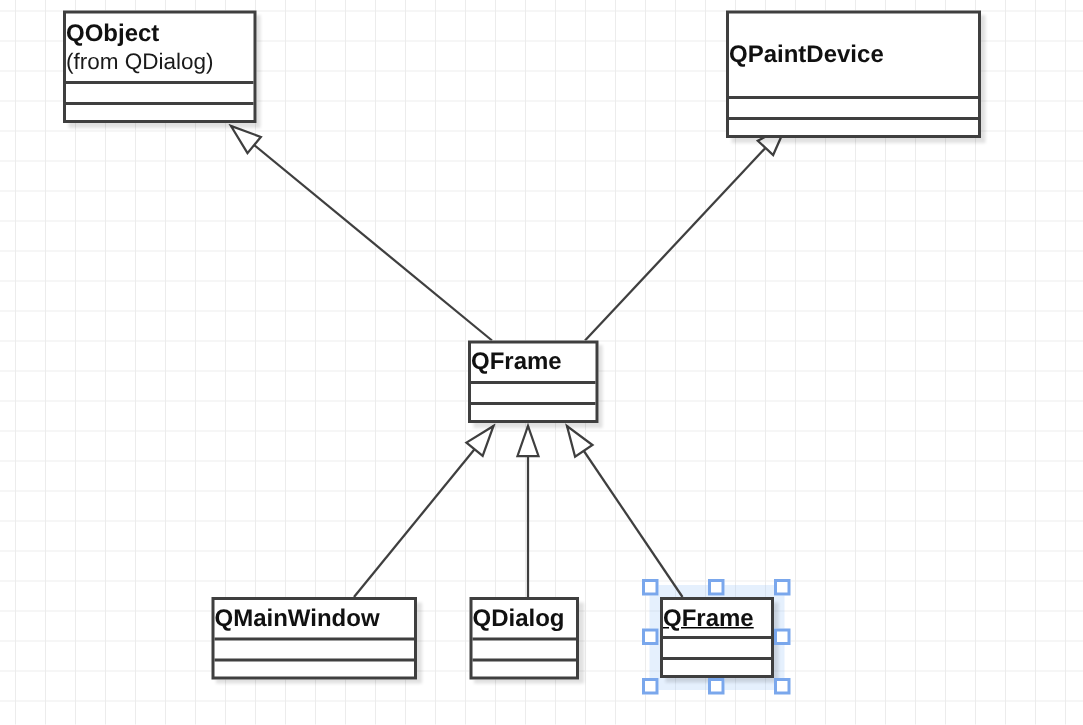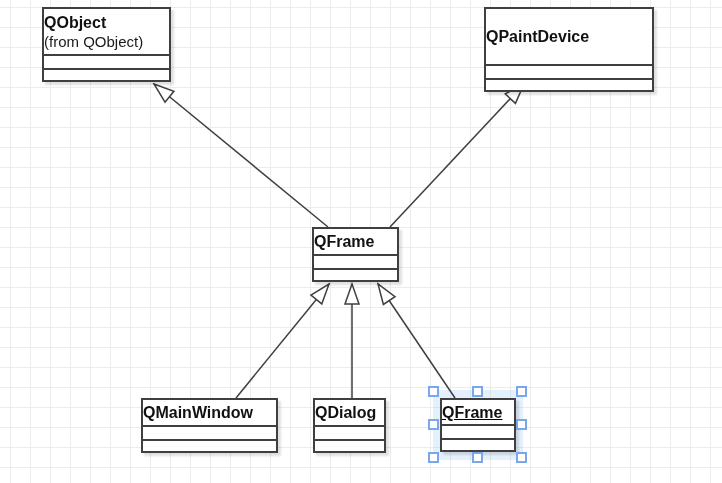--- a/index.html
+++ b/index.html
@@ -64,21 +64,21 @@
     <line x1="328" y1="227" x2="154" y2="84" stroke="#3f3f3f" stroke-width="1.5" marker-end="url(#tri)"></line>
     <line x1="390" y1="227" x2="524" y2="84" stroke="#3f3f3f" stroke-width="1.5" marker-end="url(#tri)"></line>
     <line x1="236" y1="398" x2="329" y2="284" stroke="#3f3f3f" stroke-width="1.5" marker-end="url(#tri)"></line>
     <line x1="352" y1="398" x2="352" y2="284" stroke="#3f3f3f" stroke-width="1.5" marker-end="url(#tri)"></line>
     <line x1="455" y1="398" x2="378" y2="284" stroke="#3f3f3f" stroke-width="1.5" marker-end="url(#tri)"></line>
   </svg>
 
   <div class="umlbox" style="left:42px;top:7px;width:129px;height:75px;">
     <div class="uml-title">
       <div class="uml-name">QObject</div>
-      <div class="uml-stereo">(from QObject)</div>
+      <div class="uml-stereo">(from QDialog)</div>
     </div>
     <div class="uml-comp comp-a"></div>
     <div class="uml-comp comp-b"></div>
   </div>
 
   <div class="umlbox" style="left:484px;top:7px;width:170px;height:85px;">
     <div class="uml-title">
       <div class="uml-name">QPaintDevice</div>
     </div>
     <div class="uml-comp comp-a"></div>

